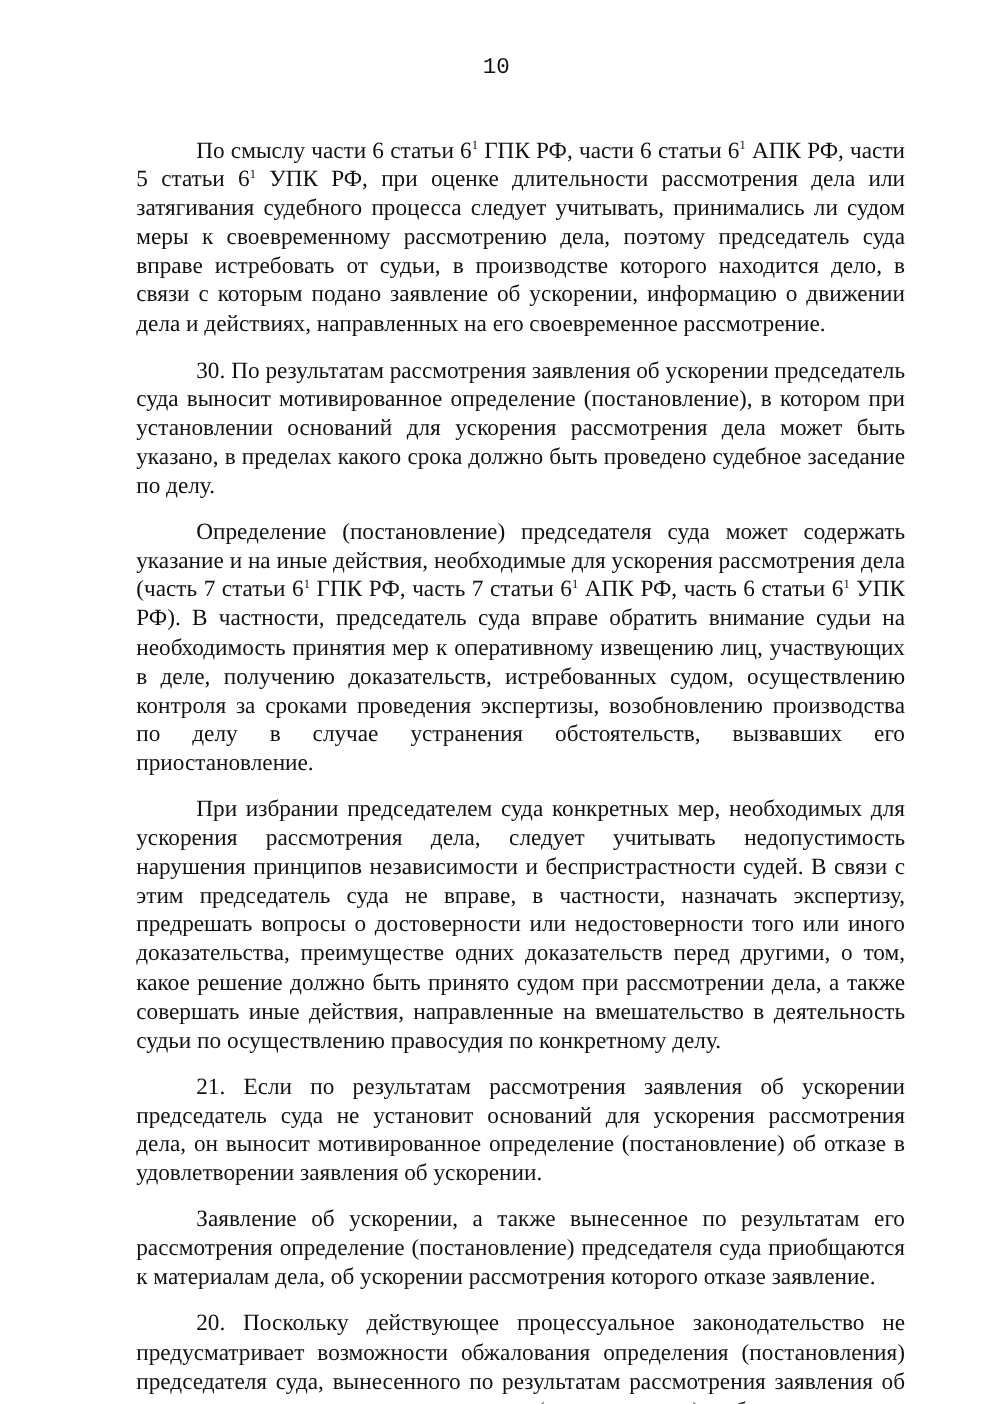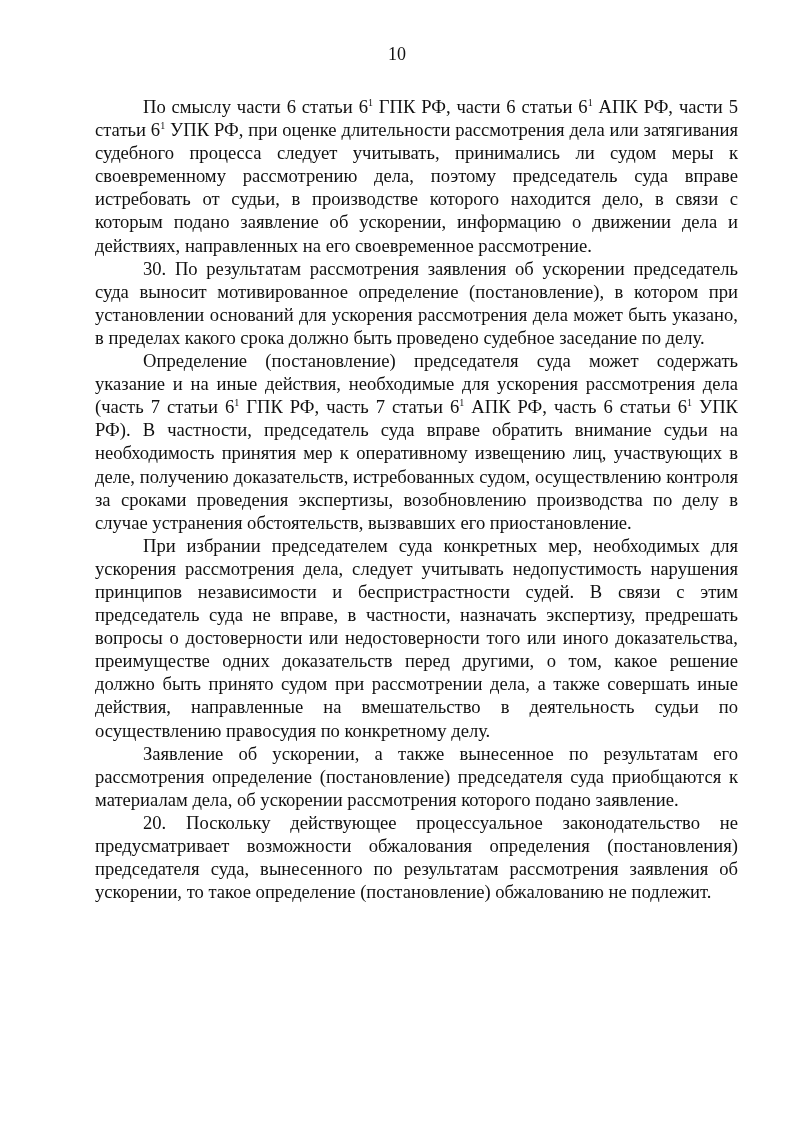--- a/index.html
+++ b/index.html
@@ -1,33 +1,34 @@
 <!DOCTYPE html>
 <html><head>
 <meta charset="utf-8">
 <style>
   html, body { margin:0; padding:0; background:#ffffff; }
   body { width:794px; height:1123px; position:relative; overflow:hidden; }
   .page-number {
     position:absolute; top:44px; left:0; width:794px; text-align:center;
-    font-family:Liberation Serif, serif; font-size:18px; color:#111;
+    font-family:Liberation Mono, monospace; font-size:18px; color:#111;
   }
   .content {
     position:absolute; top:95px; left:95px; width:643px;
     font-family:"Liberation Serif", serif; font-size:18.6px; line-height:23.1px;
     color:#111; text-align:justify;
   }
-  .content p { margin:0; text-indent:48px; }
+  .content p { margin:14px; text-indent:48px; }
   sup { font-size:10px; line-height:0; vertical-align:7px; }
 </style>
 </head>
 <body>
 
 <div class="page-number">10</div>
 
 <div class="content">
   <p><span>По смыслу части 6 статьи 6</span><sup>1</sup><span> ГПК РФ, части 6 статьи 6</span><sup>1</sup><span> АПК РФ, части 5 статьи 6</span><sup>1</sup><span> УПК РФ, при оценке длительности рассмотрения дела или затягивания судебного процесса следует учитывать, принимались ли судом меры к своевременному рассмотрению дела, поэтому председатель суда вправе истребовать от судьи, в производстве которого находится дело, в связи с которым подано заявление об ускорении, информацию о движении дела и действиях, направленных на его своевременное рассмотрение.</span></p>
   <p>30. По результатам рассмотрения заявления об ускорении председатель суда выносит мотивированное определение (постановление), в котором при установлении оснований для ускорения рассмотрения дела может быть указано, в пределах какого срока должно быть проведено судебное заседание по делу.</p>
   <p><span>Определение (постановление) председателя суда может содержать указание и на иные действия, необходимые для ускорения рассмотрения дела (часть 7 статьи 6</span><sup>1</sup><span> ГПК РФ, часть 7 статьи 6</span><sup>1</sup><span> АПК РФ, часть 6 статьи 6</span><sup>1</sup><span> УПК РФ). В частности, председатель суда вправе обратить внимание судьи на необходимость принятия мер к оперативному извещению лиц, участвующих в деле, получению доказательств, истребованных судом, осуществлению контроля за сроками проведения экспертизы, возобновлению производства по делу в случае устранения обстоятельств, вызвавших его приостановление.</span></p>
   <p>При избрании председателем суда конкретных мер, необходимых для ускорения рассмотрения дела, следует учитывать недопустимость нарушения принципов независимости и беспристрастности судей. В связи с этим председатель суда не вправе, в частности, назначать экспертизу, предрешать вопросы о достоверности или недостоверности того или иного доказательства, преимуществе одних доказательств перед другими, о том, какое решение должно быть принято судом при рассмотрении дела, а также совершать иные действия, направленные на вмешательство в деятельность судьи по осуществлению правосудия по конкретному делу.</p>
-  <p>Заявление об ускорении, а также вынесенное по результатам его рассмотрения определение (постановление) председателя суда приобщаются к материалам дела, об ускорении рассмотрения которого подано заявление.</p>
+  <p>21. Если по результатам рассмотрения заявления об ускорении председатель суда не установит оснований для ускорения рассмотрения дела, он выносит мотивированное определение (постановление) об отказе в удовлетворении заявления об ускорении.</p>
+  <p>Заявление об ускорении, а также вынесенное по результатам его рассмотрения определение (постановление) председателя суда приобщаются к материалам дела, об ускорении рассмотрения которого отказе заявление.</p>
   <p>20. Поскольку действующее процессуальное законодательство не предусматривает возможности обжалования определения (постановления) председателя суда, вынесенного по результатам рассмотрения заявления об ускорении, то такое определение (постановление) обжалованию не подлежит.</p>
 </div>
 
 </body></html>

